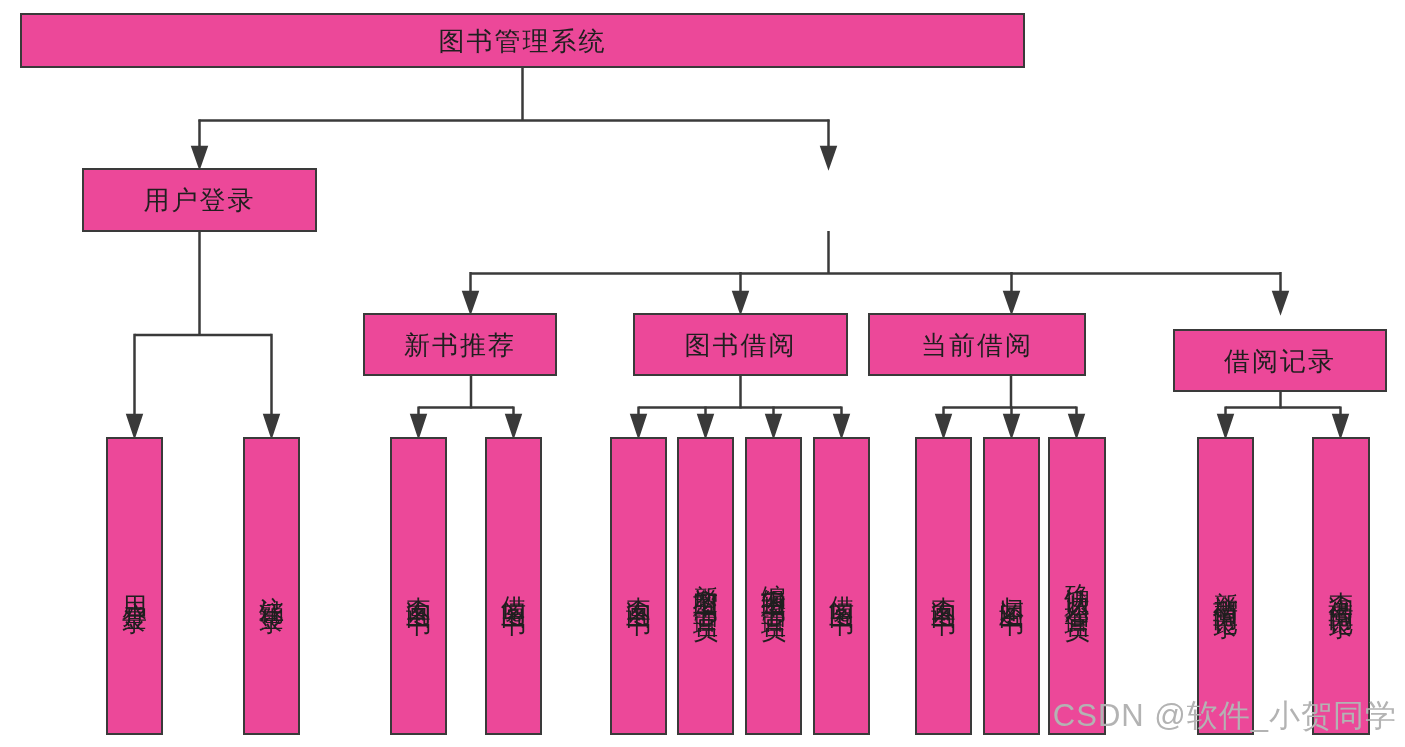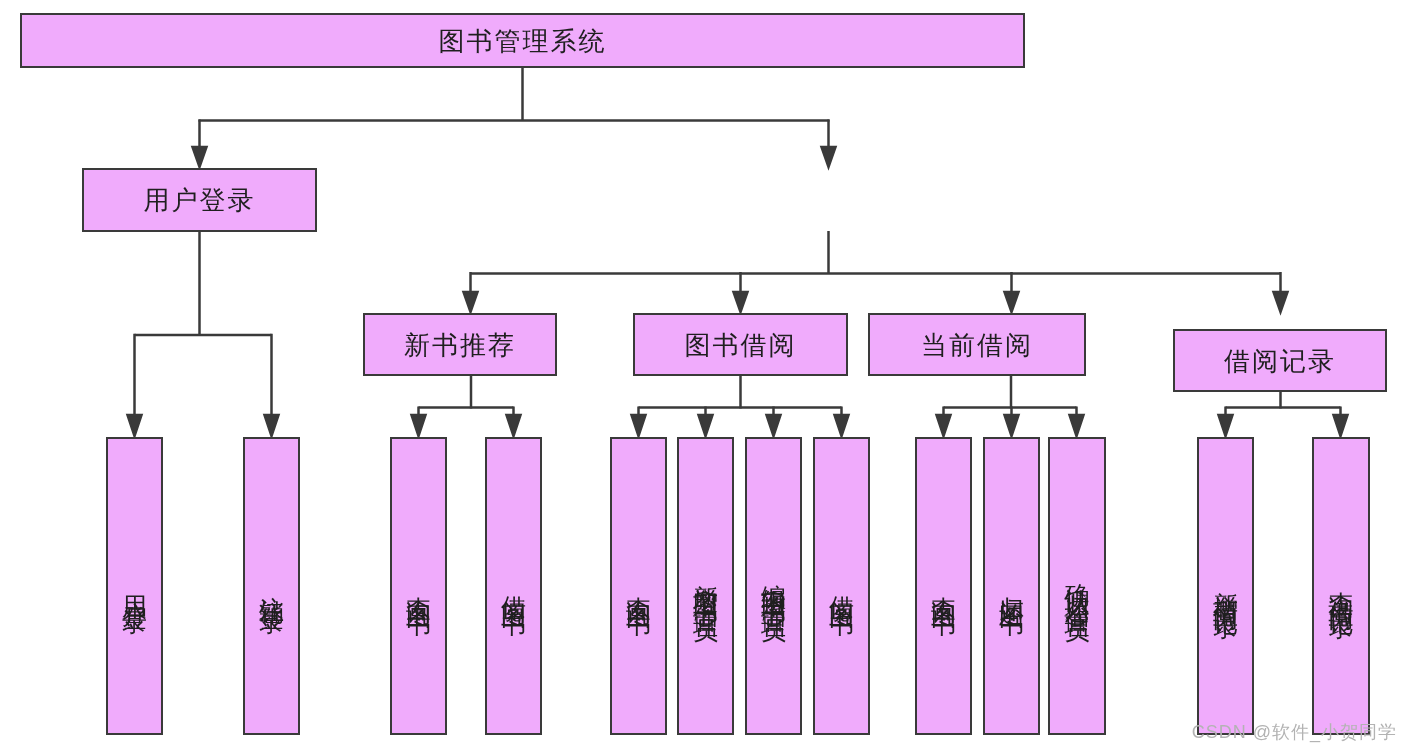--- a/index.html
+++ b/index.html
@@ -14,43 +14,43 @@
     position:relative;
     width:1405px;height:747px;
     background:var(--bg);
     font-family:"Liberation Sans","DejaVu Sans",sans-serif;
     color:var(--text);
     overflow:hidden;
   }
   .connectors{position:absolute;left:0;top:0;width:1405px;height:747px;}
   .box{
     position:absolute;
-    background:#f0abfc;
+    background:#ec4899;
     border:2.5px solid var(--line);
     display:flex;align-items:center;justify-content:center;
     z-index:2;
   }
   .box .lbl{
     font-size:26px;
     letter-spacing:2px;
     white-space:nowrap;
     line-height:1;
   }
   .vbox .lbl{
     writing-mode:vertical-rl;
     text-orientation:mixed;
     font-size:25px;
     letter-spacing:5px;
     line-height:1;
     white-space:nowrap;
   }
   .watermark{
     position:absolute;
-    right:8px;bottom:3px;
-    font-size:18px;
+    right:8px;bottom:10px;
+    font-size:31px;
     letter-spacing:1px;
     color:var(--wm);
     z-index:3;
     white-space:nowrap;
   }
 </style>
 </head>
 <body>
 
 <div class="canvas">

